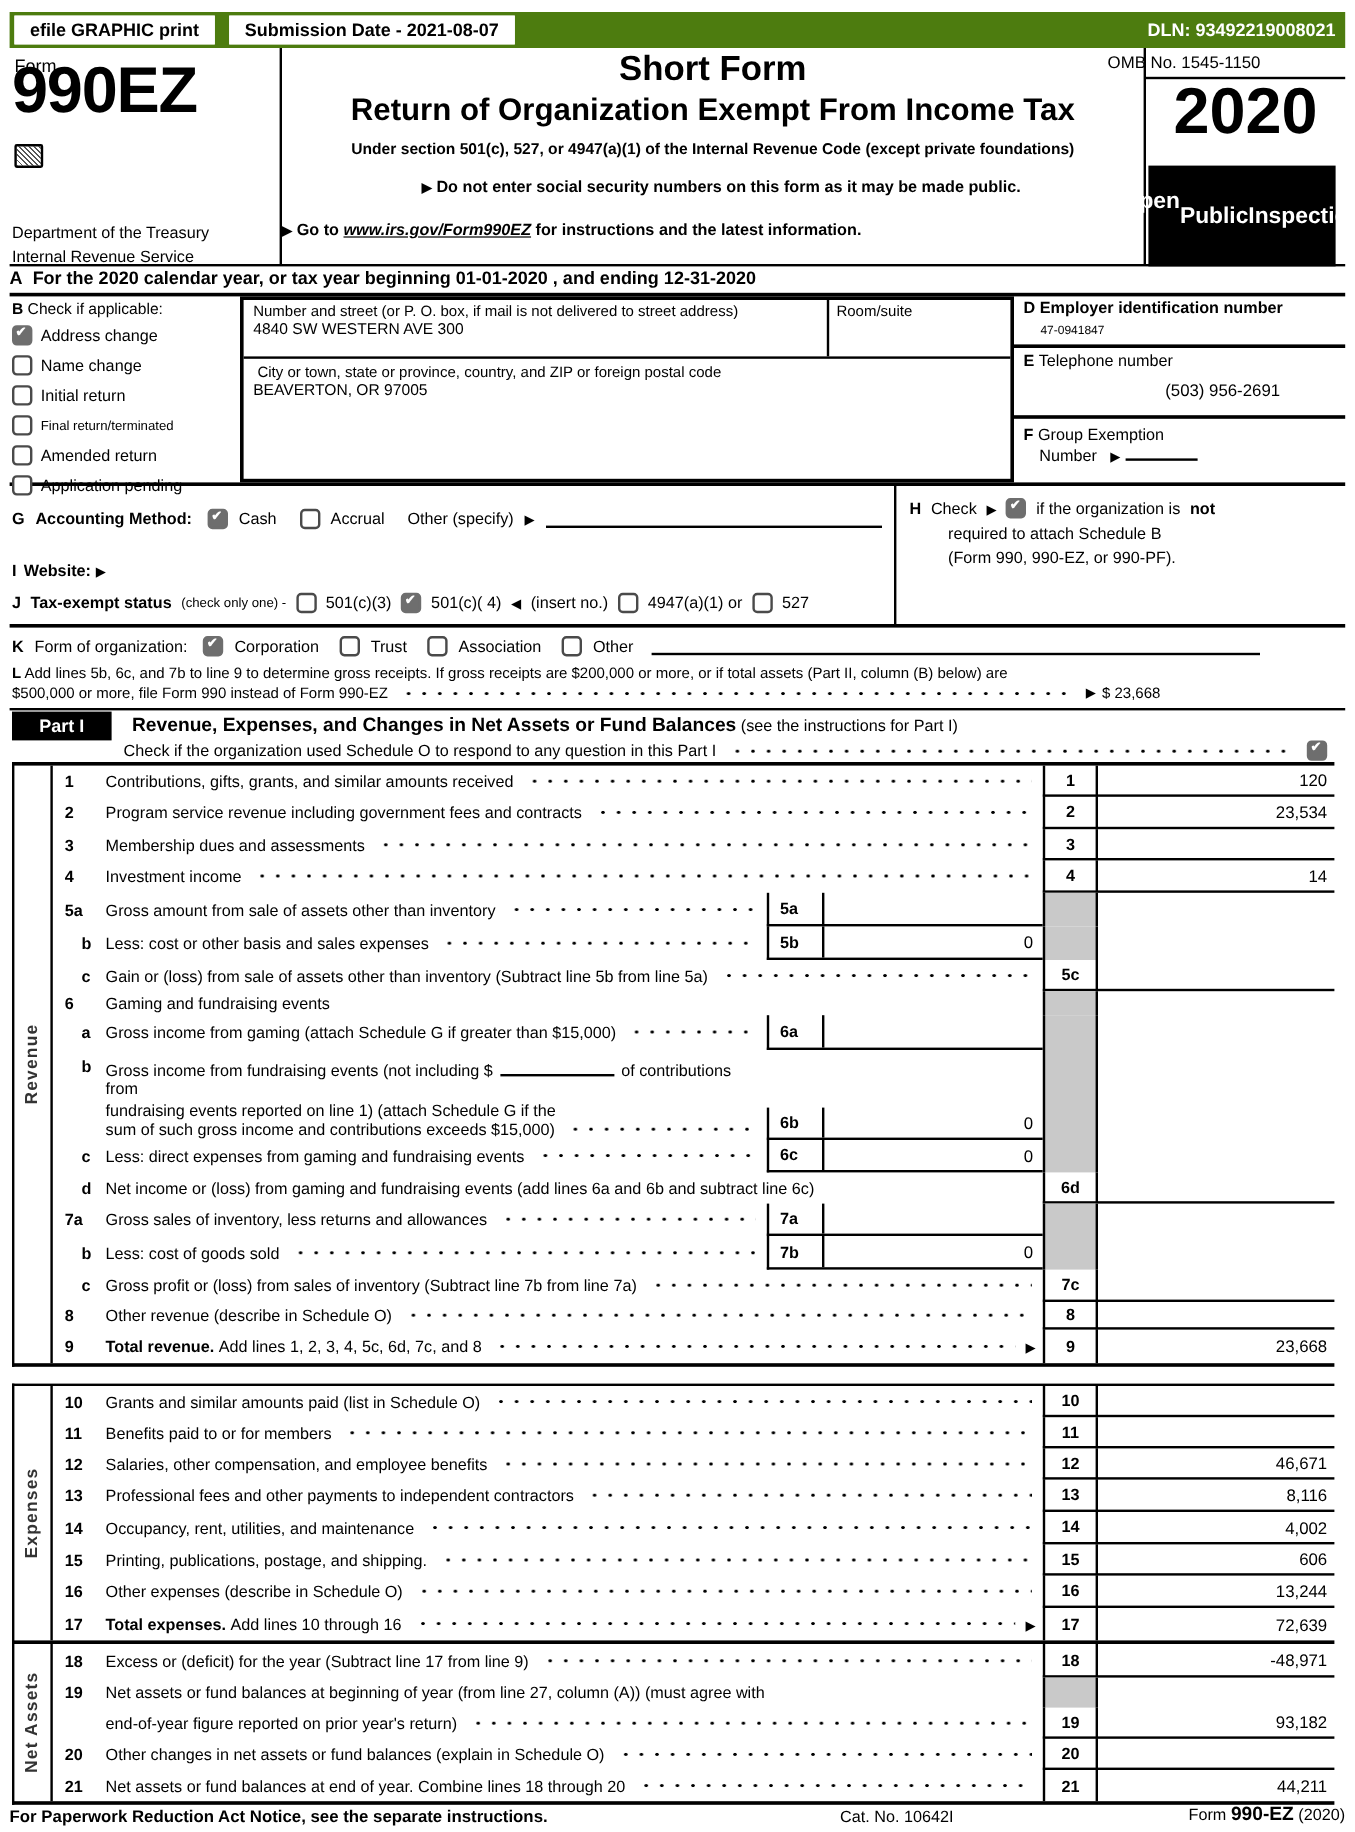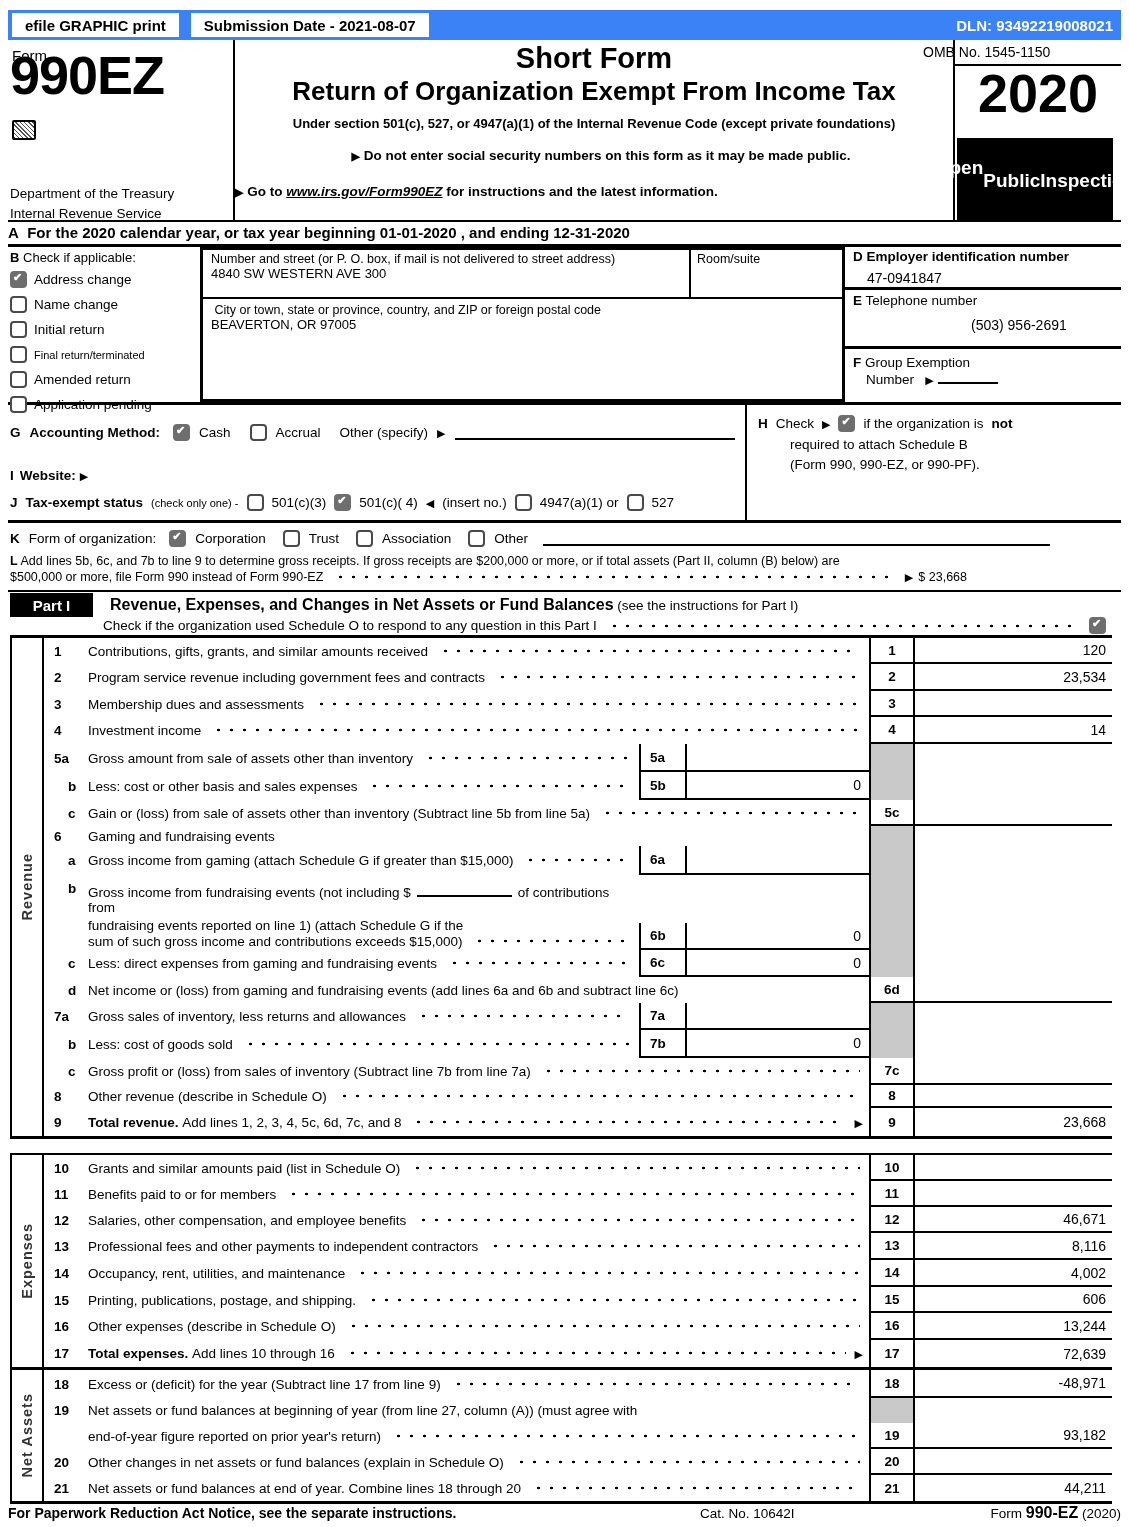--- a/index.html
+++ b/index.html
@@ -2,21 +2,21 @@
 <html><head>
 <meta charset="utf-8">
 <style>
   html,body{margin:0;padding:0;background:#fff}
   #page{position:relative;width:1129px;height:1527px;background:#fff;color:#000;
         font-family:"Liberation Sans",sans-serif;font-size:13.5px;overflow:hidden}
   .abs{position:absolute}
   .b{font-weight:bold}
   .i{font-style:italic}
   
-  .topbar{left:8px;top:10px;width:1113px;height:30px;background:#3b82f6;display:flex;align-items:center}
+  .topbar{left:8px;top:10px;width:1113px;height:30px;background:#4d7c0f;display:flex;align-items:center}
   .tb-box{background:#fff;height:24px;display:flex;align-items:center;padding:0 12px;
           font-weight:bold;font-size:15px;margin-left:4px;border:1px solid #fff;box-sizing:border-box}
   .tb-dln{color:#fff;font-weight:bold;font-size:15px;margin-left:auto;padding-right:8px}
   
   .hline{background:#000}
   .vline{background:#000}
   
   .cb{display:inline-block;width:13px;height:13px;border:2px solid #4a4a4a;border-radius:4px;
       background:#fff;position:relative;vertical-align:-2px;flex:none;box-sizing:content-box}
   .cb[data-checked="true"]{background:#6e6e6e;border-color:#6e6e6e}
@@ -152,21 +152,21 @@
     </div>
     <div style="padding:4px 0 0 8px">
       <div style="font-size:12.5px">&nbsp;<span>City or town, state or province, country, and ZIP or foreign postal code</span></div>
       <div style="font-size:13px">BEAVERTON, OR  97005</div>
     </div>
   </div>
 
   <div class="abs" style="left:845px;top:247px;width:276px;height:155px;box-sizing:border-box">
     <div style="height:43px;border-bottom:3px solid #000;padding:2px 0 0 8px;box-sizing:border-box">
       <div class="b" style="font-size:13.5px"><span>D</span> <span>Employer identification number</span></div>
-      <div style="font-size:14px;padding:6px 0 0 14px">47-0941847</div>
+      <div style="font-size:10px;padding:6px 0 0 14px">47-0941847</div>
     </div>
     <div style="height:59px;border-bottom:3px solid #000;padding:3px 0 0 8px;box-sizing:border-box">
       <div style="font-size:13.5px"><span class="b">E</span> <span>Telephone number</span></div>
       <div style="font-size:14px;padding:9px 0 0 118px">(503) 956-2691</div>
     </div>
     <div style="padding:6px 0 0 8px">
       <div style="font-size:13.5px"><span class="b">F</span> <span>Group Exemption</span></div>
       <div style="font-size:13.5px;padding-left:13px"><span>Number</span>&nbsp;&nbsp;&nbsp;<span class="arr"></span>
         <span class="blank" style="width:60px"></span></div>
     </div>

